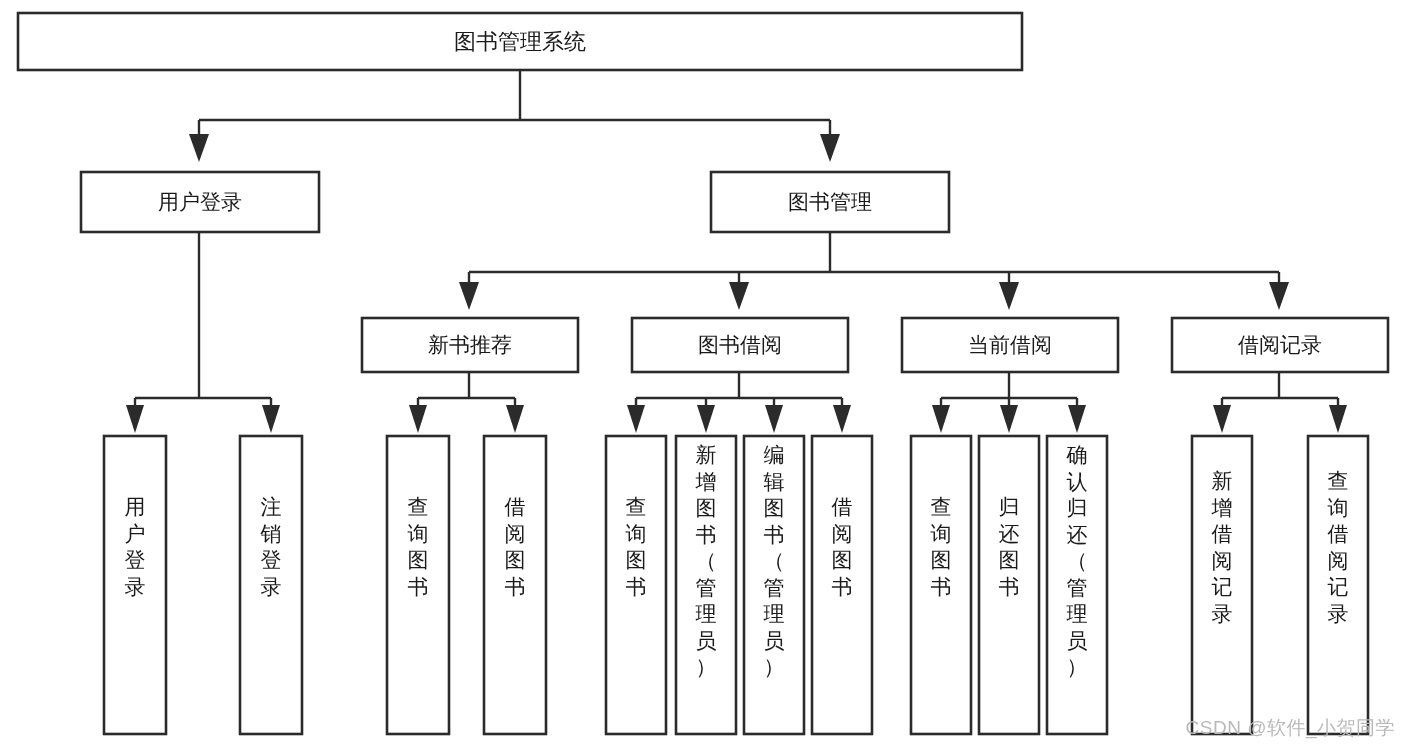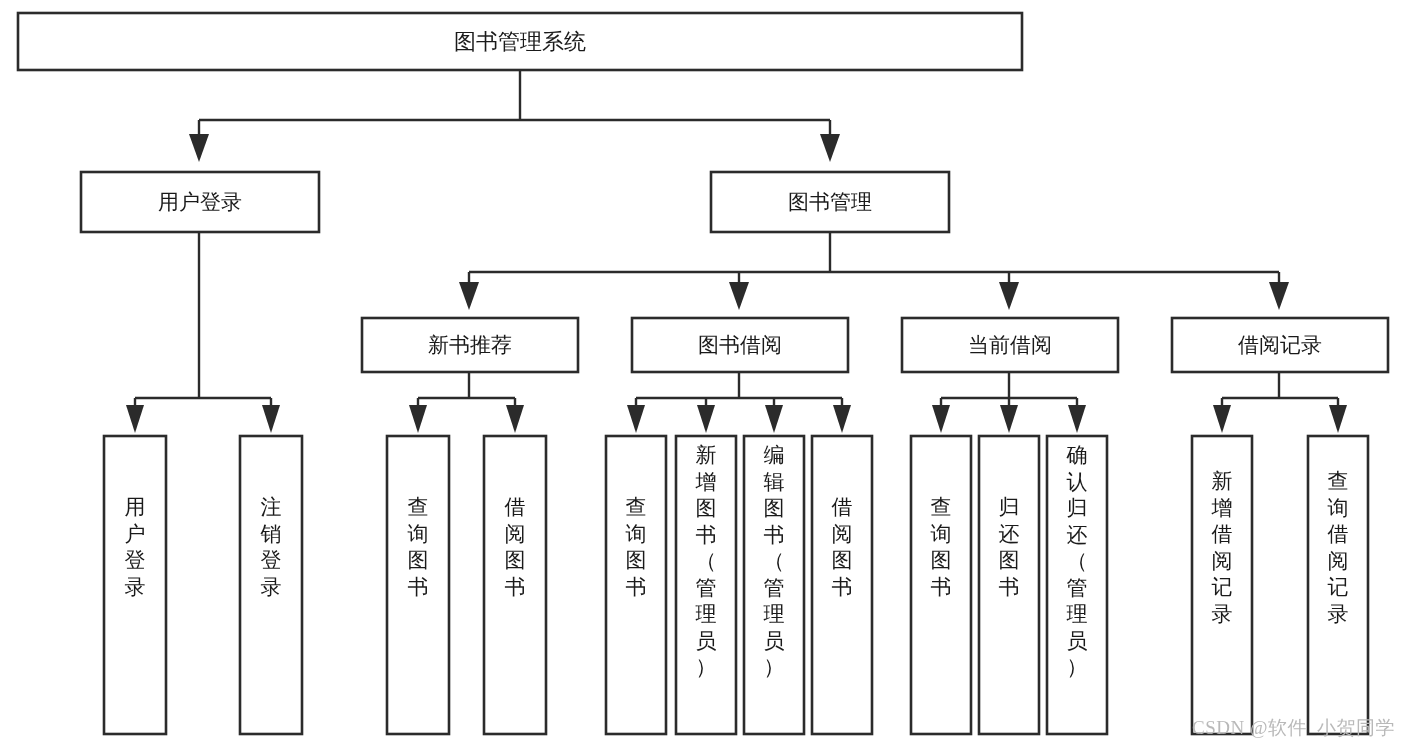--- a/index.html
+++ b/index.html
@@ -56,21 +56,21 @@
     stroke-linecap: butt;
   }
   .arrow-head {
     fill: #2b2b2b;
     stroke: none;
   }
   .watermark-text {
     position: absolute;
     right: 10px;
     bottom: 6px;
-    font-family: Liberation Serif, serif;
+    font-family: Liberation Sans, sans-serif;
     font-size: 19px;
     color: #b9b9b9;
     white-space: nowrap;
     letter-spacing: 0.5px;
   }
 </style>
 </head>
 <body>
 
 <div id="diagram-root">

